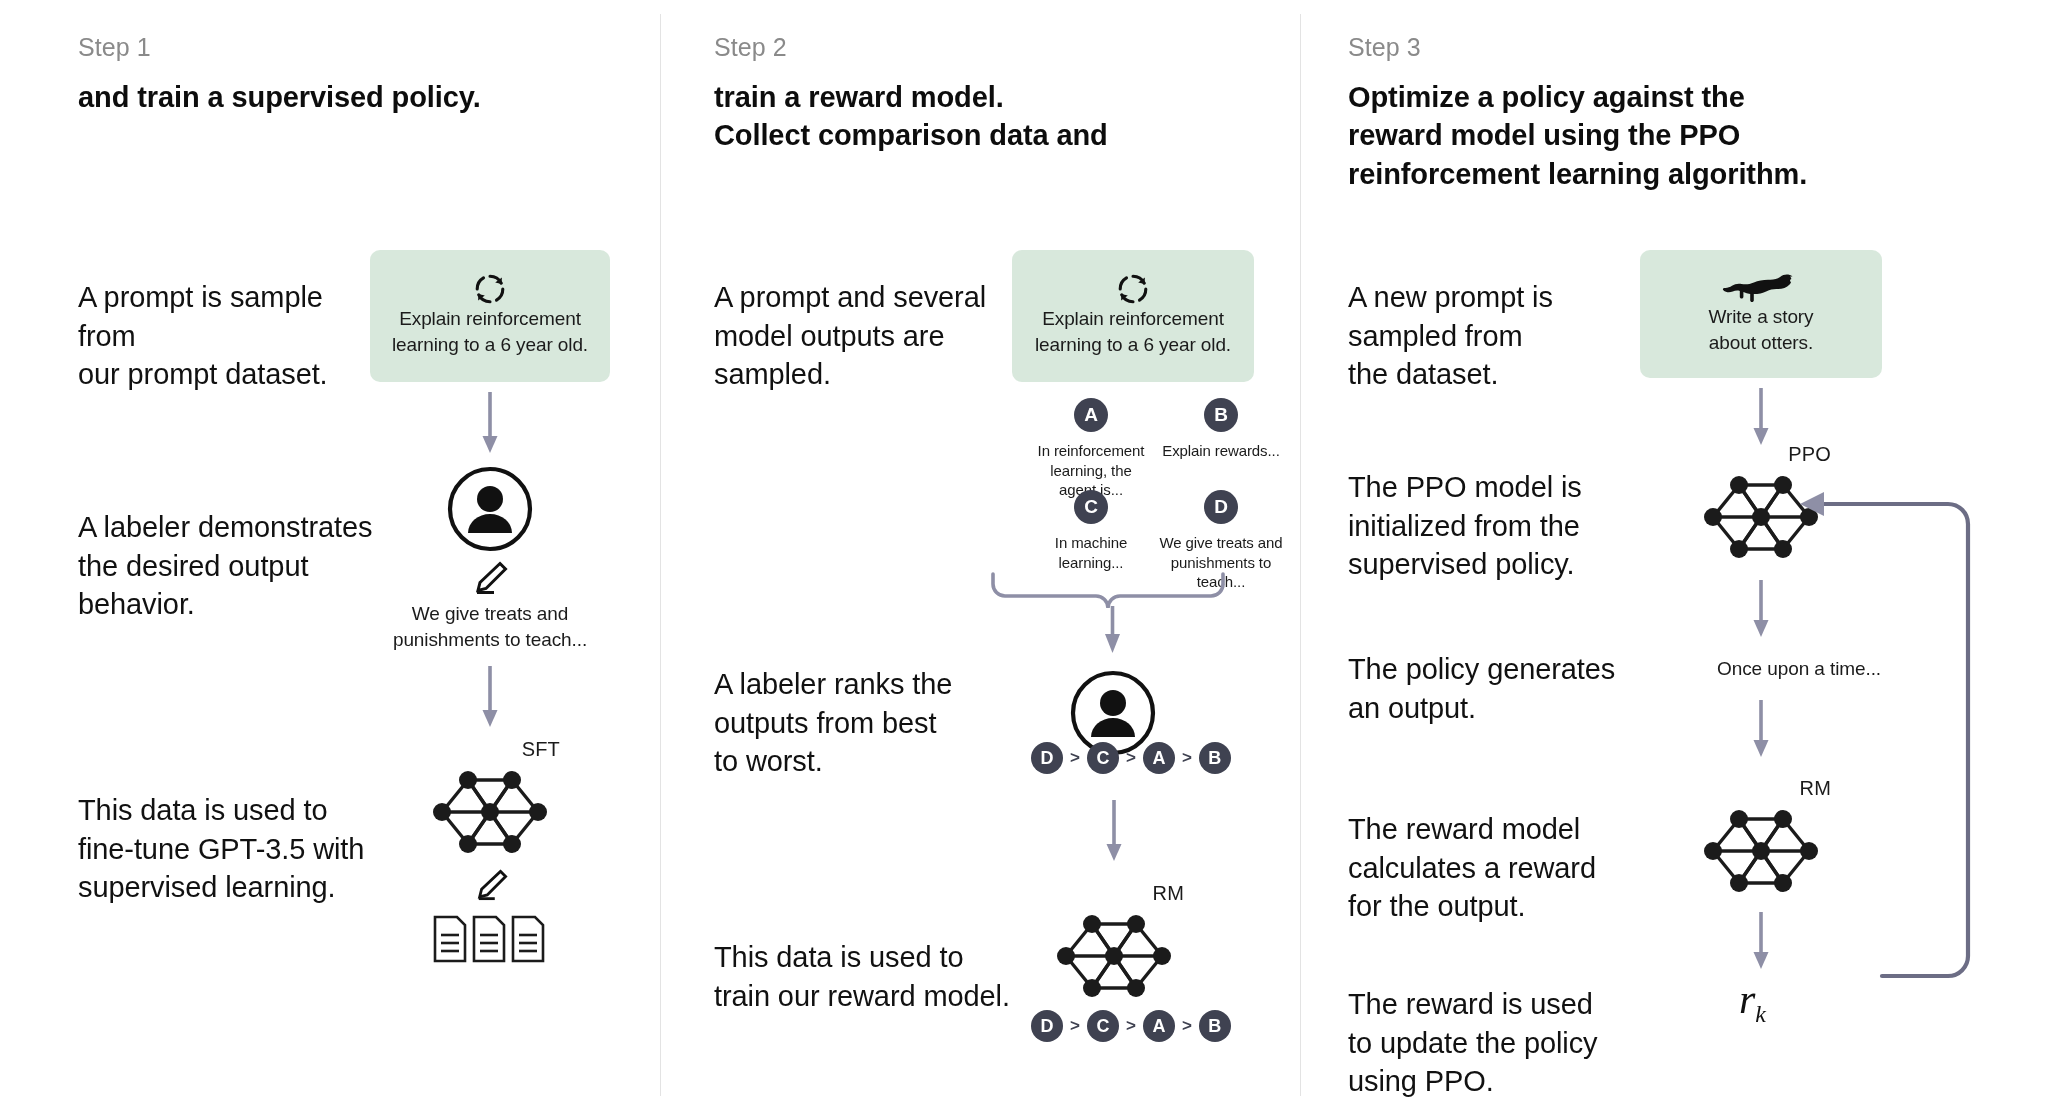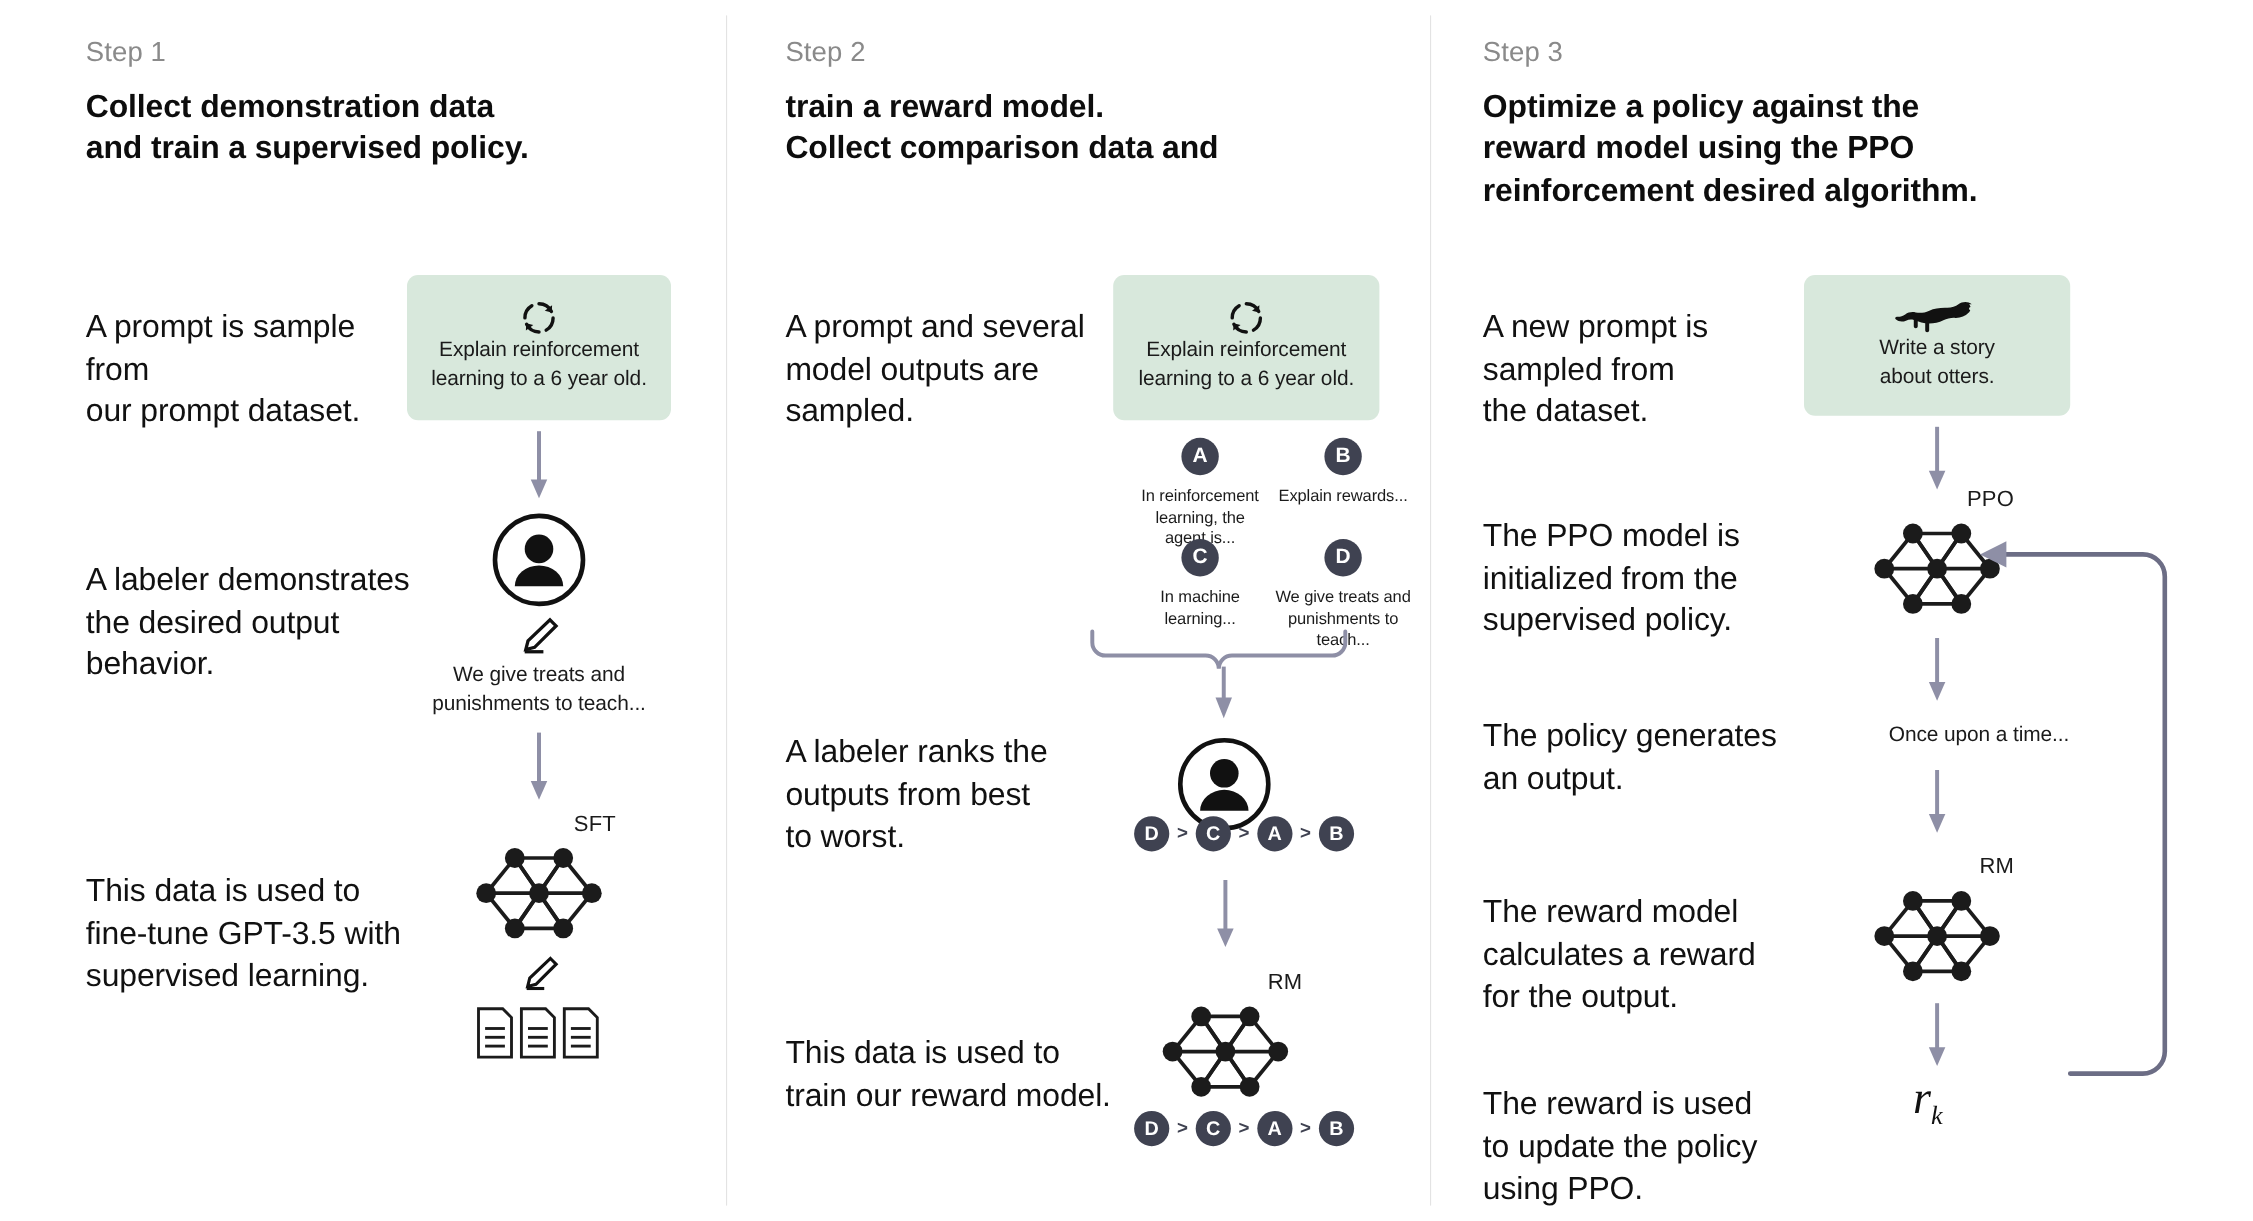--- a/index.html
+++ b/index.html
@@ -114,21 +114,20 @@
 <div class="board">
 
   <div class="divider div-1"></div>
   <div class="divider div-2"></div>
 
   <div class="col col-1">
 
     <div class="step-label" style="left:78px; top:33px;">Step 1</div>
 
     <div class="step-title" style="left:78px; top:78px; width:520px;">
-      <div>Collect demonstration data</div>
       <div>and train a supervised policy.</div>
     </div>
 
     <div class="desc" style="left:78px; top:278px; width:290px; white-space:pre-line;">A prompt is sample from
 our prompt dataset.</div>
 
     <div class="desc" style="left:78px; top:508px; width:300px; white-space:pre-line;">A labeler demonstrates
 the desired output
 behavior.</div>
 
@@ -380,21 +379,21 @@
     </div>
   </div>
 
   <div class="col col-3">
 
     <div class="step-label" style="left:48px; top:33px;">Step 3</div>
 
     <div class="step-title" style="left:48px; top:78px; width:600px;">
       <div>Optimize a policy against the</div>
       <div>reward model using the PPO</div>
-      <div>reinforcement desired algorithm.</div>
+      <div>reinforcement learning algorithm.</div>
     </div>
 
     <div class="desc" style="left:48px; top:278px; width:270px; white-space:pre-line;">A new prompt is
 sampled from
 the dataset.</div>
 
     <div class="desc" style="left:48px; top:650px; width:280px; white-space:pre-line;">The policy generates
 an output.</div>
 
     <div class="desc" style="left:48px; top:468px; width:280px; white-space:pre-line;">The PPO model is

